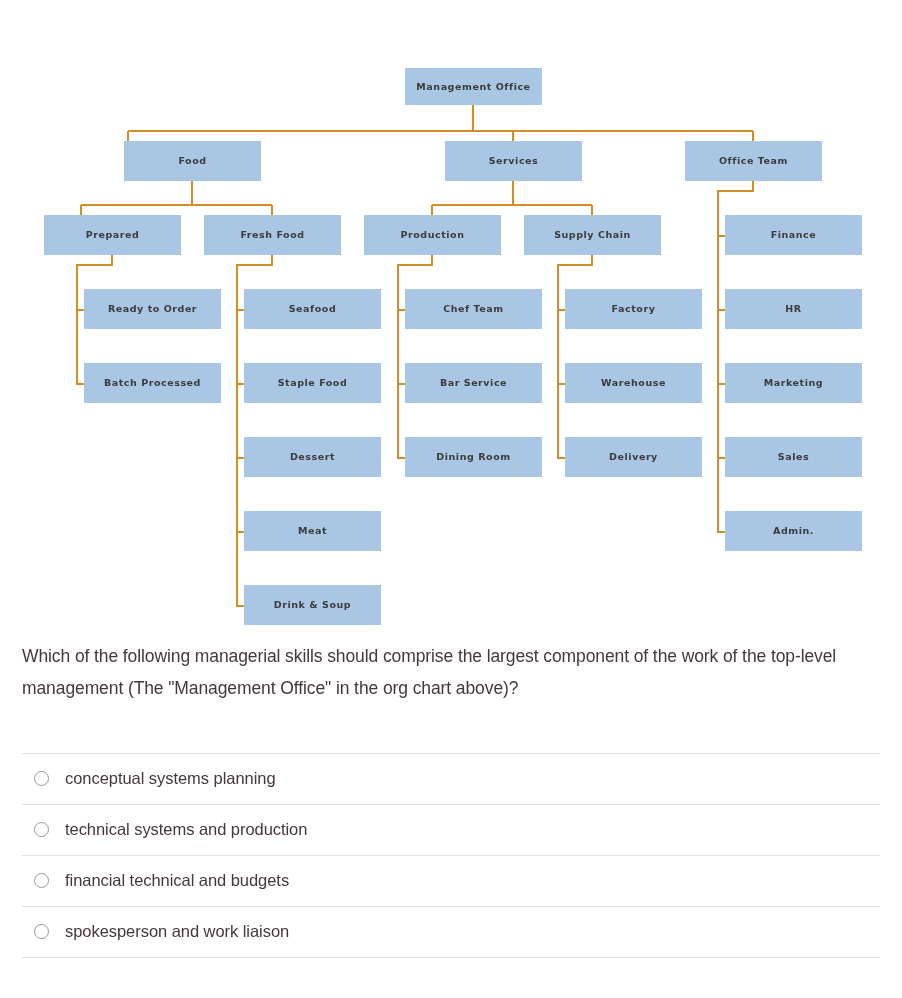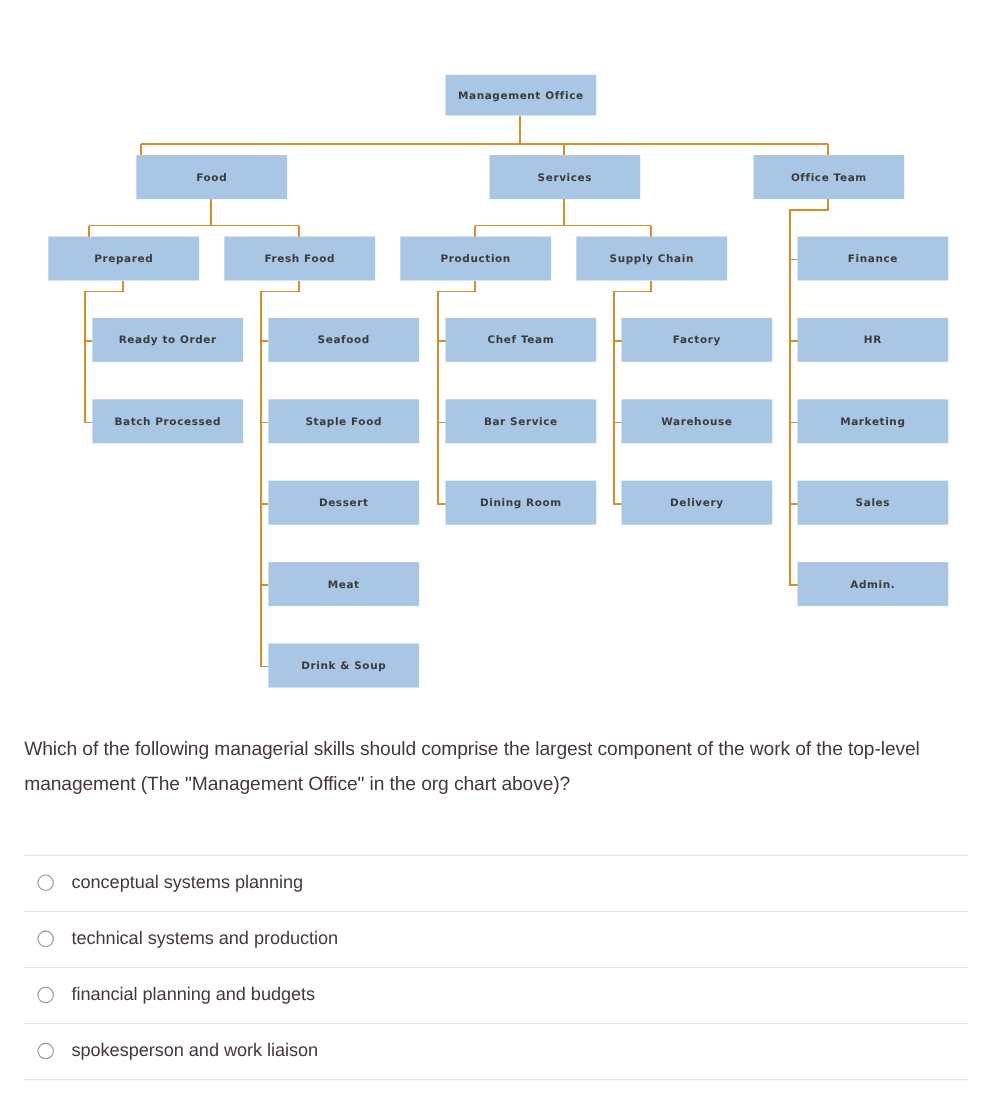--- a/index.html
+++ b/index.html
@@ -44,21 +44,20 @@
     stroke-width: 1.6;
     fill: none;
     shape-rendering: crispEdges;
   }
 
   
   #quiz {
     padding: 0 22px;
     box-sizing: border-box;
     width: 902px;
-    margin-top: 24px;
   }
   #question-text {
     font-family: "Liberation Sans", sans-serif;
     font-size: 17.5px;
     line-height: 1.85;
     color: #46383a;
     margin: 0 0 48px 0;
     letter-spacing: -0.1px;
   }
 
@@ -263,20 +262,20 @@
     <li class="option-row">
       <span class="radio-circle"></span>
       <span class="option-label">conceptual systems planning</span>
     </li>
     <li class="option-row">
       <span class="radio-circle"></span>
       <span class="option-label">technical systems and production</span>
     </li>
     <li class="option-row">
       <span class="radio-circle"></span>
-      <span class="option-label">financial planning and budgets</span>
+      <span class="option-label">financial technical and budgets</span>
     </li>
     <li class="option-row">
       <span class="radio-circle"></span>
       <span class="option-label">spokesperson and work liaison</span>
     </li>
   </ul>
 </div>
 
 </body></html>

